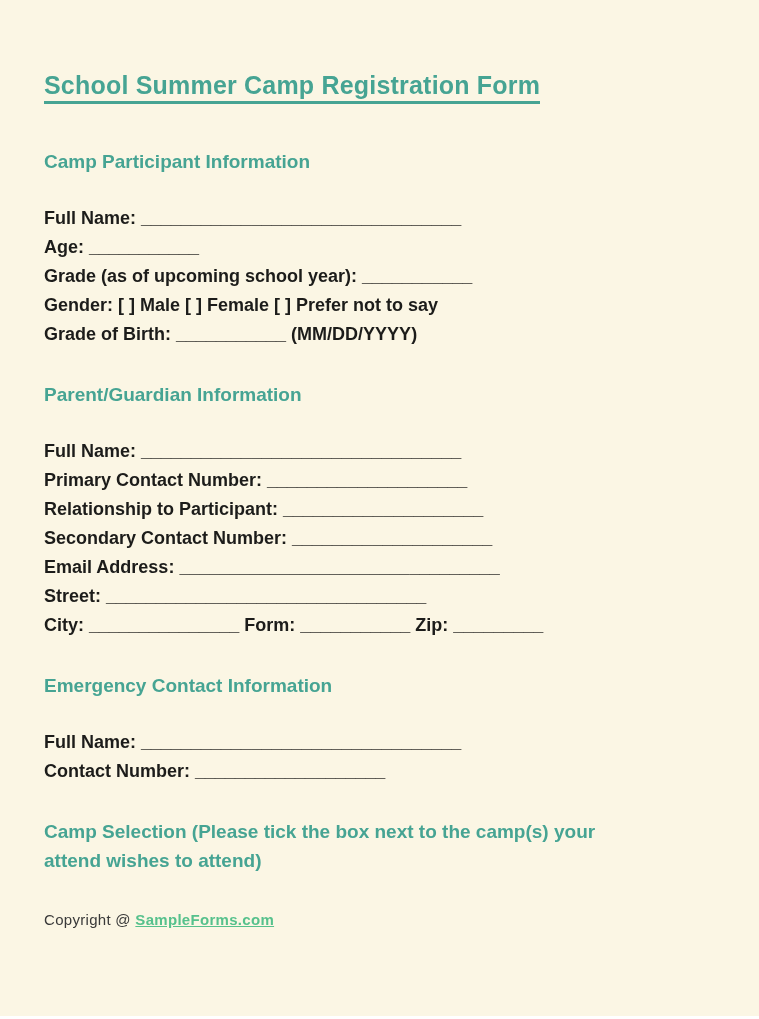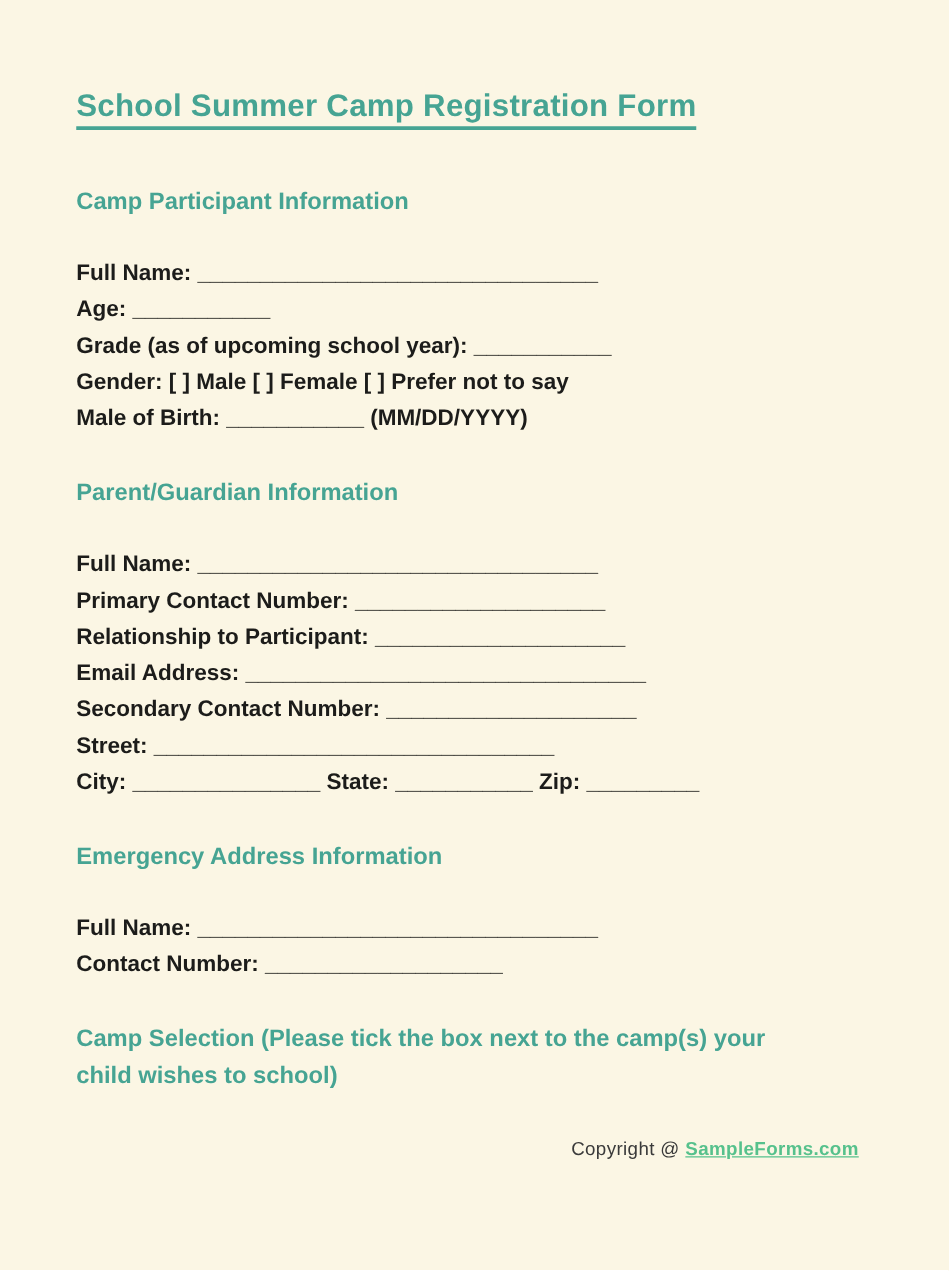--- a/index.html
+++ b/index.html
@@ -14,21 +14,21 @@
   html, body { margin: 0; padding: 0; }
   body {
     width: 759px;
     height: 1019px;
     background: var(--page-background);
     font-family: "Liberation Sans", sans-serif;
     position: relative;
     overflow: hidden;
   }
   .page {
-    padding: 70px 72px 0 61px;
+    padding: 70px 72px 0 44px;
   }
   h1.doc-title {
     margin: 0 0 47px 0;
     font-size: 25px;
     line-height: 30px;
     font-weight: bold;
     color: var(--heading-teal);
     letter-spacing: 0.2px;
   }
   h1.doc-title .title-underline {
@@ -47,21 +47,20 @@
   p.row {
     margin: 0;
     font-size: 18px;
     line-height: 29px;
     font-weight: bold;
     color: var(--body-text);
     white-space: pre;
   }
   .footer {
     margin-top: 34px;
-    text-align: right;
     font-size: 15px;
     line-height: 22px;
     color: var(--footer-text);
     letter-spacing: 0.3px;
   }
   .footer-link {
     color: var(--footer-link-green);
     font-weight: bold;
     text-decoration: underline;
     cursor: pointer;
@@ -79,42 +78,42 @@
 <div class="page">
 
   <h1 class="doc-title"><span class="title-underline">School Summer Camp Registration Form</span></h1>
 
   <section>
     <h2 class="section-heading">Camp Participant Information</h2>
     <p class="row">Full Name: ________________________________</p>
     <p class="row">Age: ___________</p>
     <p class="row">Grade (as of upcoming school year): ___________</p>
     <p class="row">Gender: [ ] Male [ ] Female [ ] Prefer not to say</p>
-    <p class="row">Male of Birth: ___________ (MM/DD/YYYY)</p>
+    <p class="row">Grade of Birth: ___________ (MM/DD/YYYY)</p>
   </section>
 
   <section>
     <h2 class="section-heading">Parent/Guardian Information</h2>
     <p class="row">Full Name: ________________________________</p>
     <p class="row">Primary Contact Number: ____________________</p>
     <p class="row">Relationship to Participant: ____________________</p>
+    <p class="row">Secondary Contact Number: ____________________</p>
     <p class="row">Email Address: ________________________________</p>
-    <p class="row">Secondary Contact Number: ____________________</p>
     <p class="row">Street: ________________________________</p>
-    <p class="row">City: _______________ State: ___________ Zip: _________</p>
+    <p class="row">City: _______________ Form: ___________ Zip: _________</p>
   </section>
 
   <section>
-    <h2 class="section-heading">Emergency Address Information</h2>
+    <h2 class="section-heading">Emergency Contact Information</h2>
     <p class="row">Full Name: ________________________________</p>
     <p class="row">Contact Number: ___________________</p>
   </section>
 
   <section>
-    <h2 class="section-heading">Camp Selection (Please tick the box next to the camp(s) your child wishes to school)</h2>
+    <h2 class="section-heading">Camp Selection (Please tick the box next to the camp(s) your attend wishes to attend)</h2>
   </section>
 
   <div class="footer">
     <span>Copyright @ </span><a class="footer-link">SampleForms.com</a>
   </div>
 
 </div>
 
 <div class="bottom-edge"></div>
 

